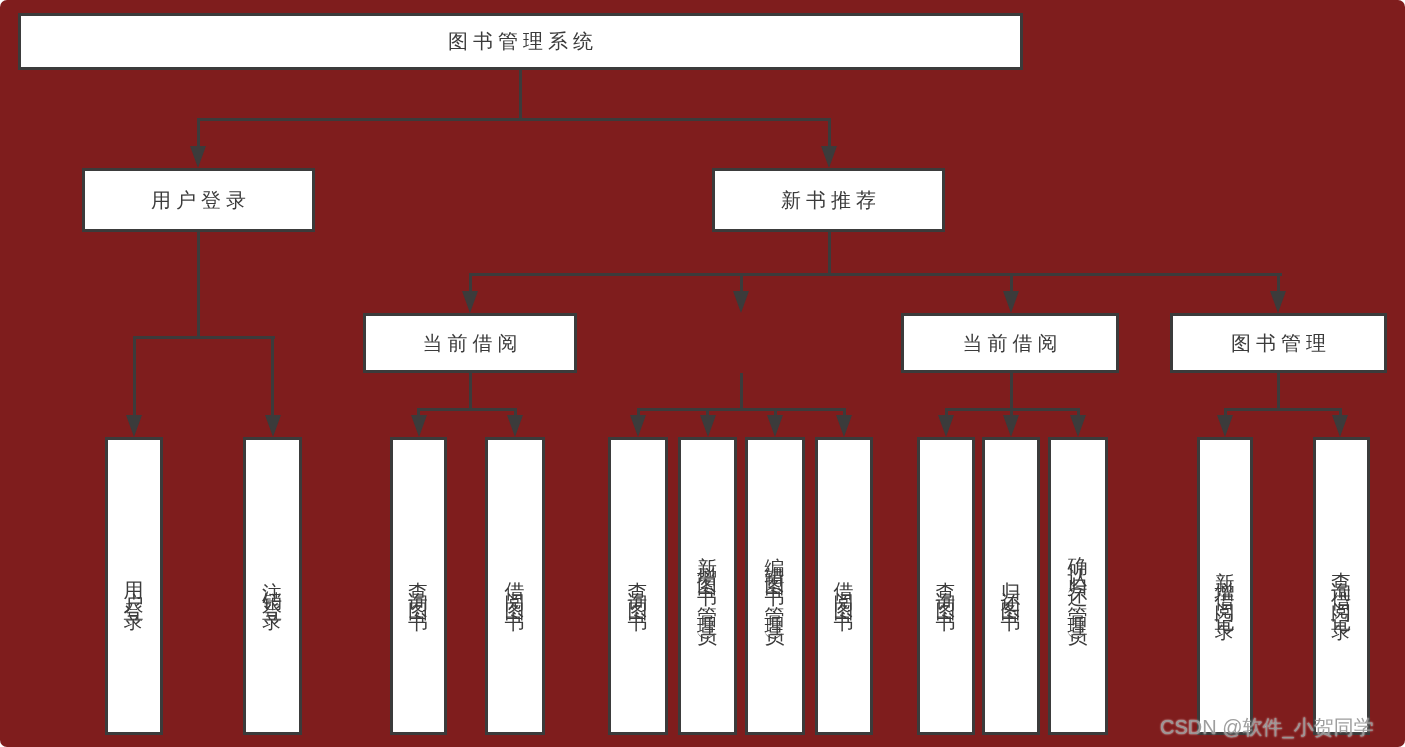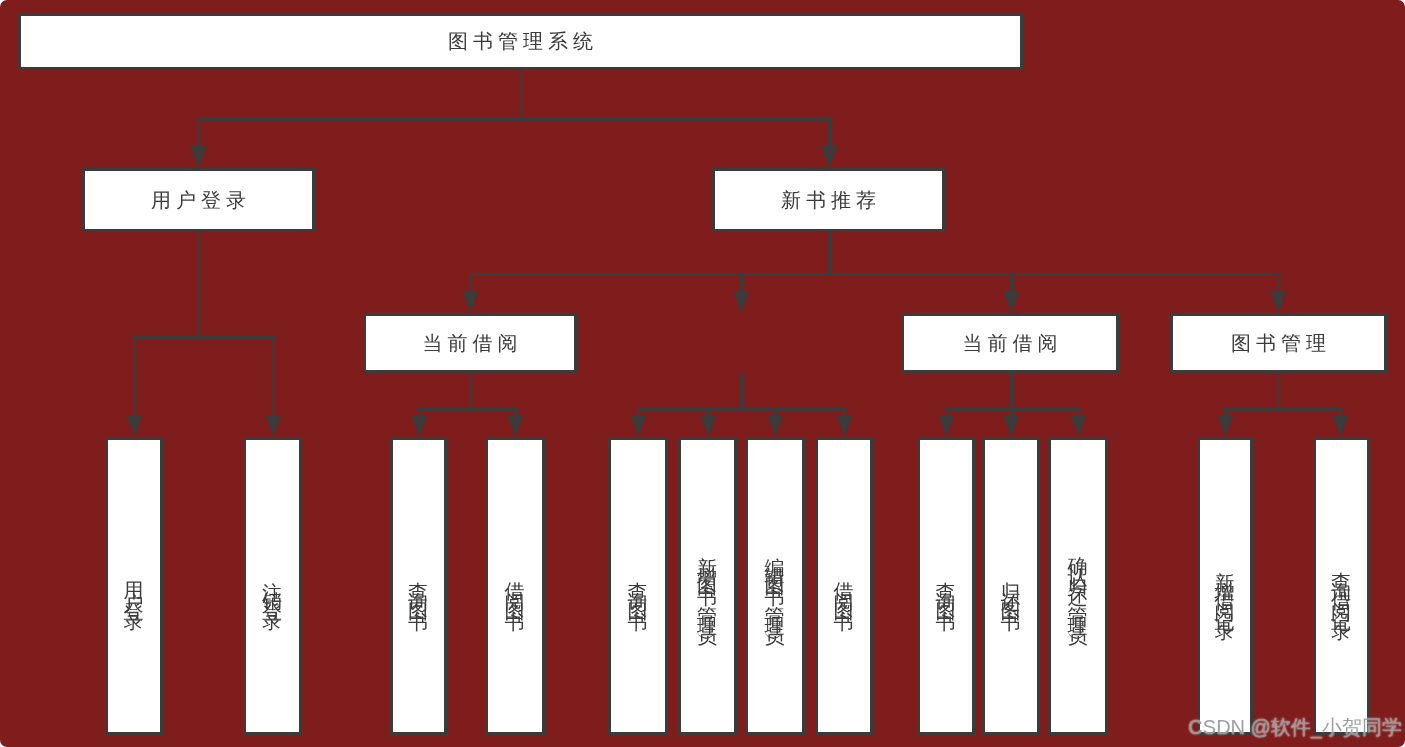--- a/index.html
+++ b/index.html
@@ -62,21 +62,20 @@
   .watermark {
     position: absolute;
     left: 1160px;
     top: 714px;
     width: 242px;
     font-size: 20px;
     color: rgba(148, 148, 148, 0.9);
     text-shadow: 0 0 2px #ffffff;
     white-space: nowrap;
     z-index: 10;
-    text-align: right;
   }
 </style>
 </head>
 <body>
 
 <div id="canvas">
 
   <div class="box" style="left:18px; top:13px; width:1005px; height:57px;">
     <span>图书管理系统</span>
   </div>

